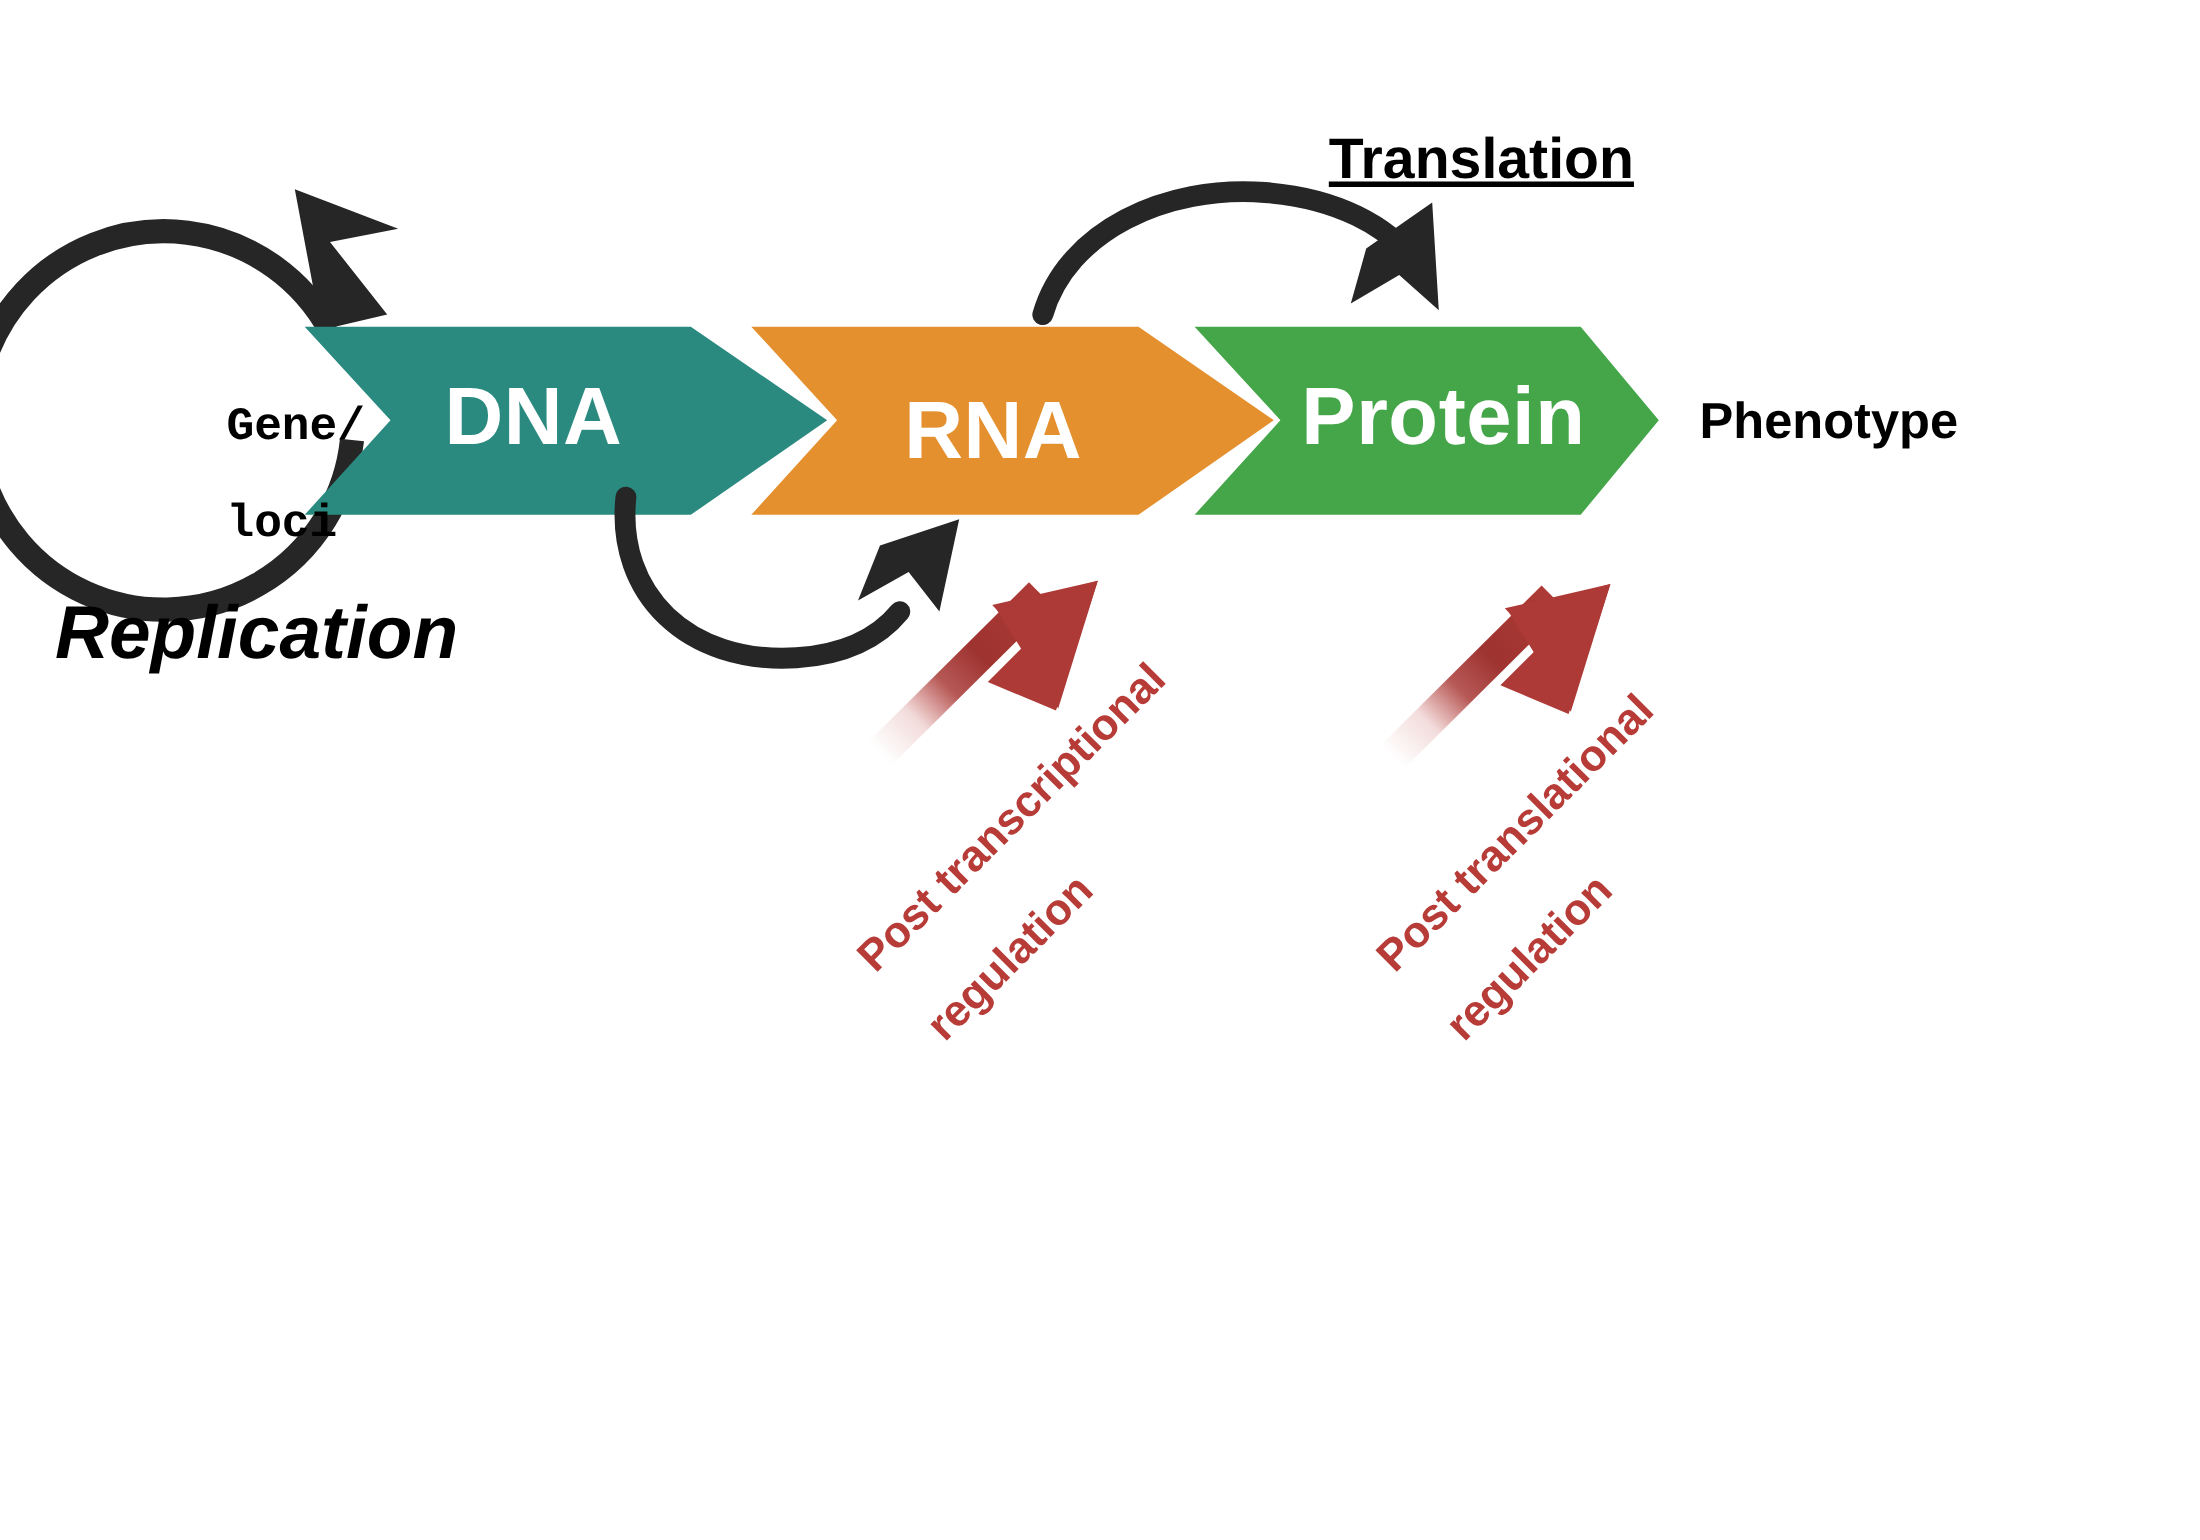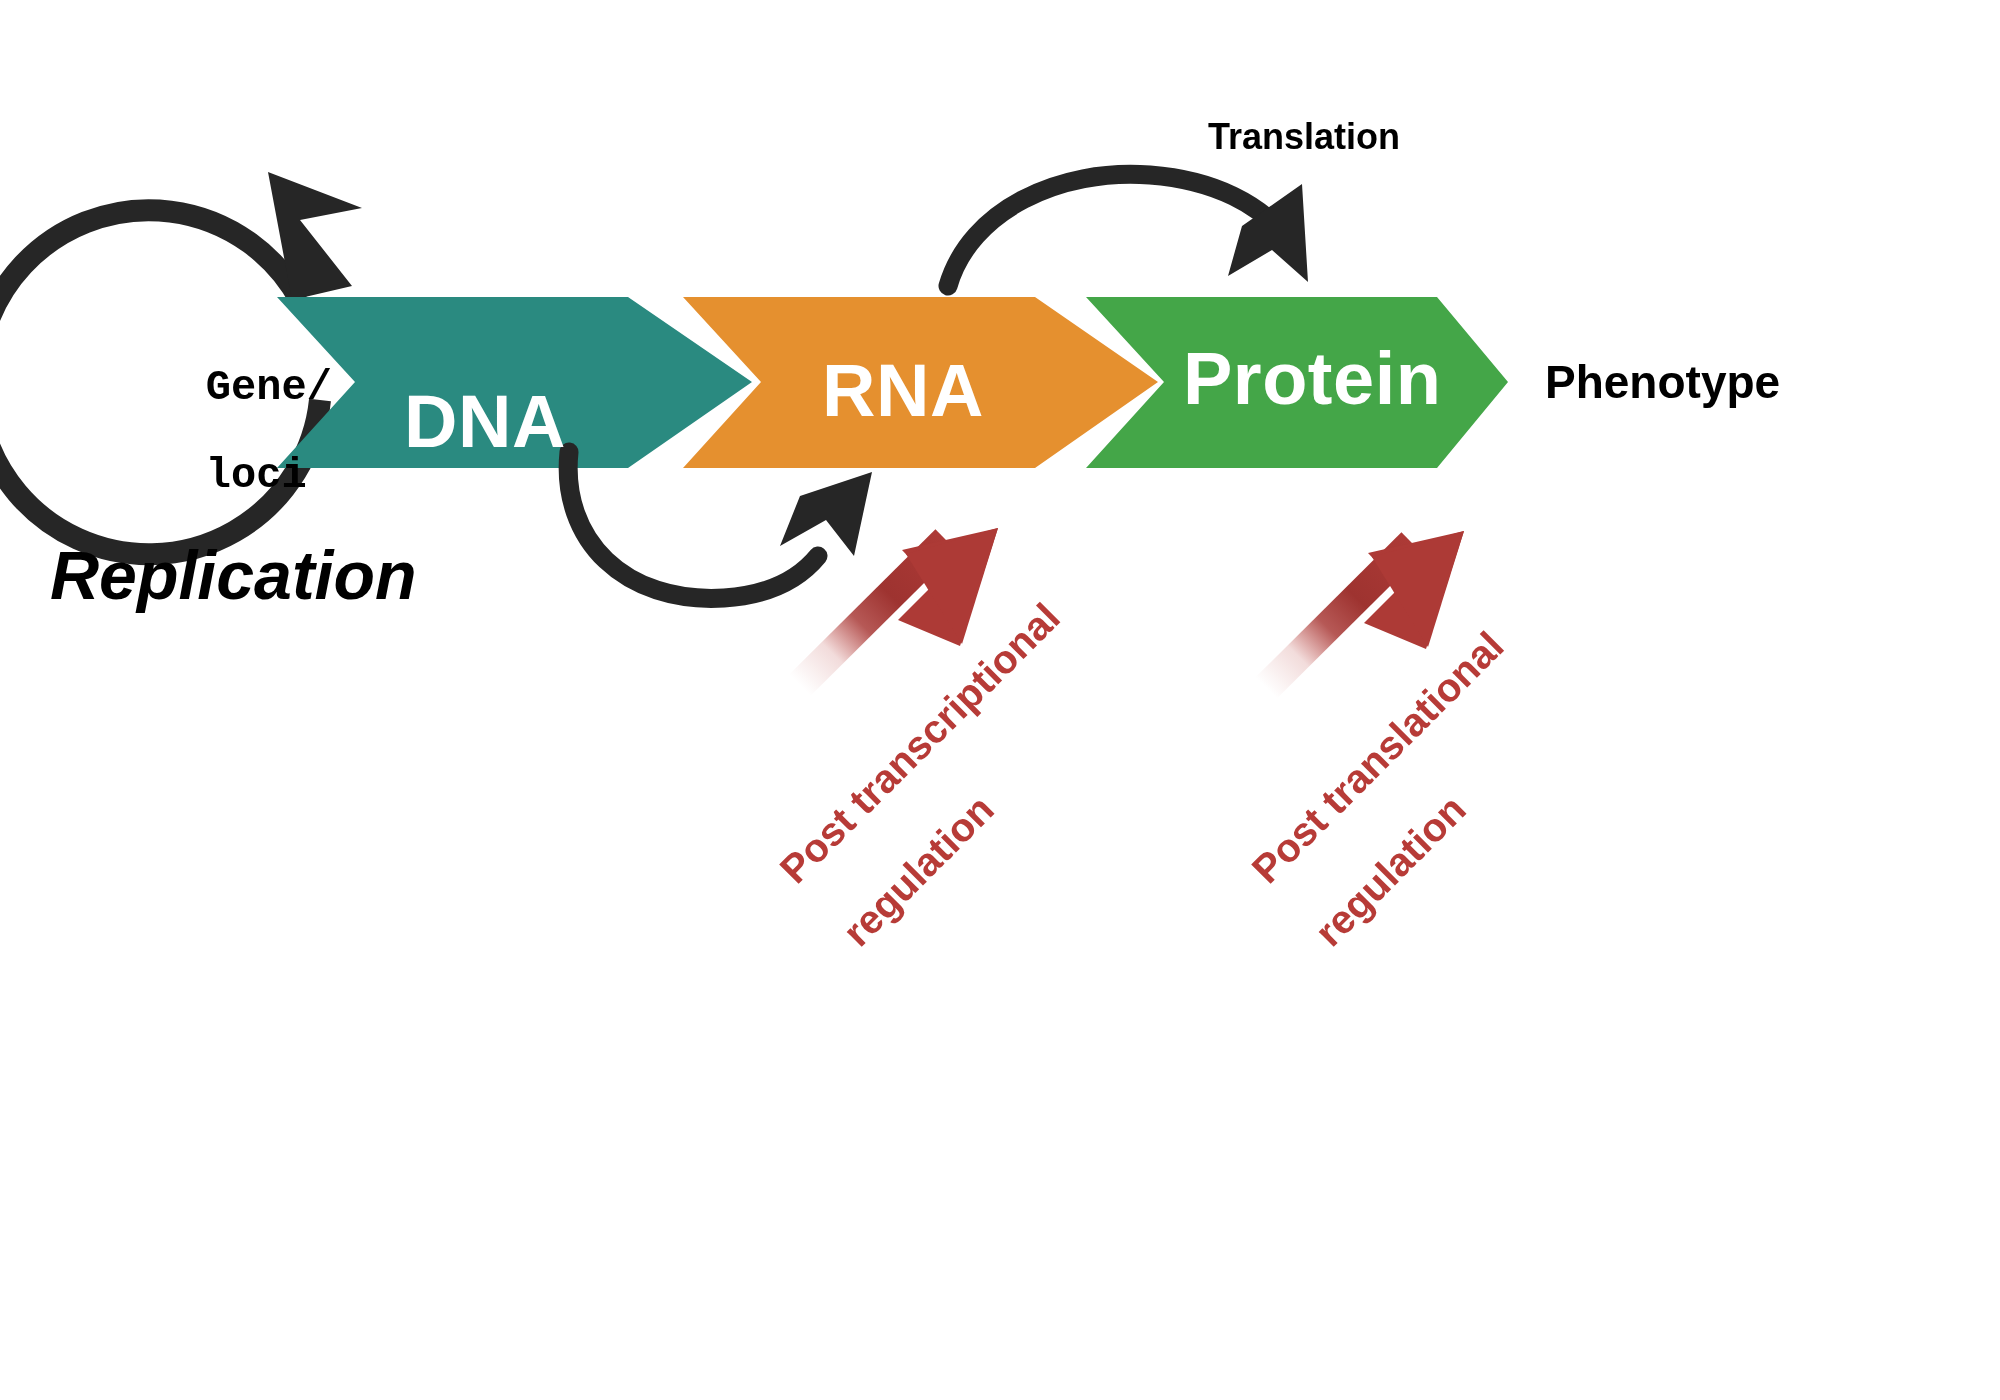--- a/index.html
+++ b/index.html
@@ -144,32 +144,32 @@
       <path d="M 1464 531 L 1372 557 L 1428 647 Z" fill="#AD3A36"></path>
     </g>
 
   </svg>
 
   <div class="lbl gene-label" style="left:105px; top:322px; width:150px;font-family:Liberation Mono, monospace;">
     <span>Gene/</span><br>
     <span>loci</span>
   </div>
 
-  <div class="lbl chev-label" style="left:404px; top:340px;margin-top:43px;">DNA</div>
+  <div class="lbl chev-label" style="left:404px; top:340px;">DNA</div>
 
   <div class="lbl chev-label" style="left:822px; top:340px;margin-top:12px;">RNA</div>
 
   <div class="lbl chev-label" style="left:1183px; top:340px;">Protein</div>
 
   <div class="lbl proc-label" style="left:1545px; top:358px; font-size:46px;">Phenotype</div>
 
   <div class="lbl proc-label" style="left:50px; top:540px; font-size:68px;font-style:italic;">Replication</div>
 
 
-  <div class="lbl proc-label" style="left:1208px; top:118px; font-size:36px;">Translation</div>
+  <div class="lbl proc-label" style="left:1208px; top:118px; font-size:52px;text-decoration:underline;">Translation</div>
 
   <div class="lbl red-label" style="left:708px; top:860px; transform: rotate(-45deg);">
     <span>Post transcriptional</span><br>
     <span>regulation</span>
   </div>
 
   <div class="lbl red-label" style="left:1180px; top:860px; transform: rotate(-45deg);">
     <span>Post translational</span><br>
     <span>regulation</span>
   </div>

